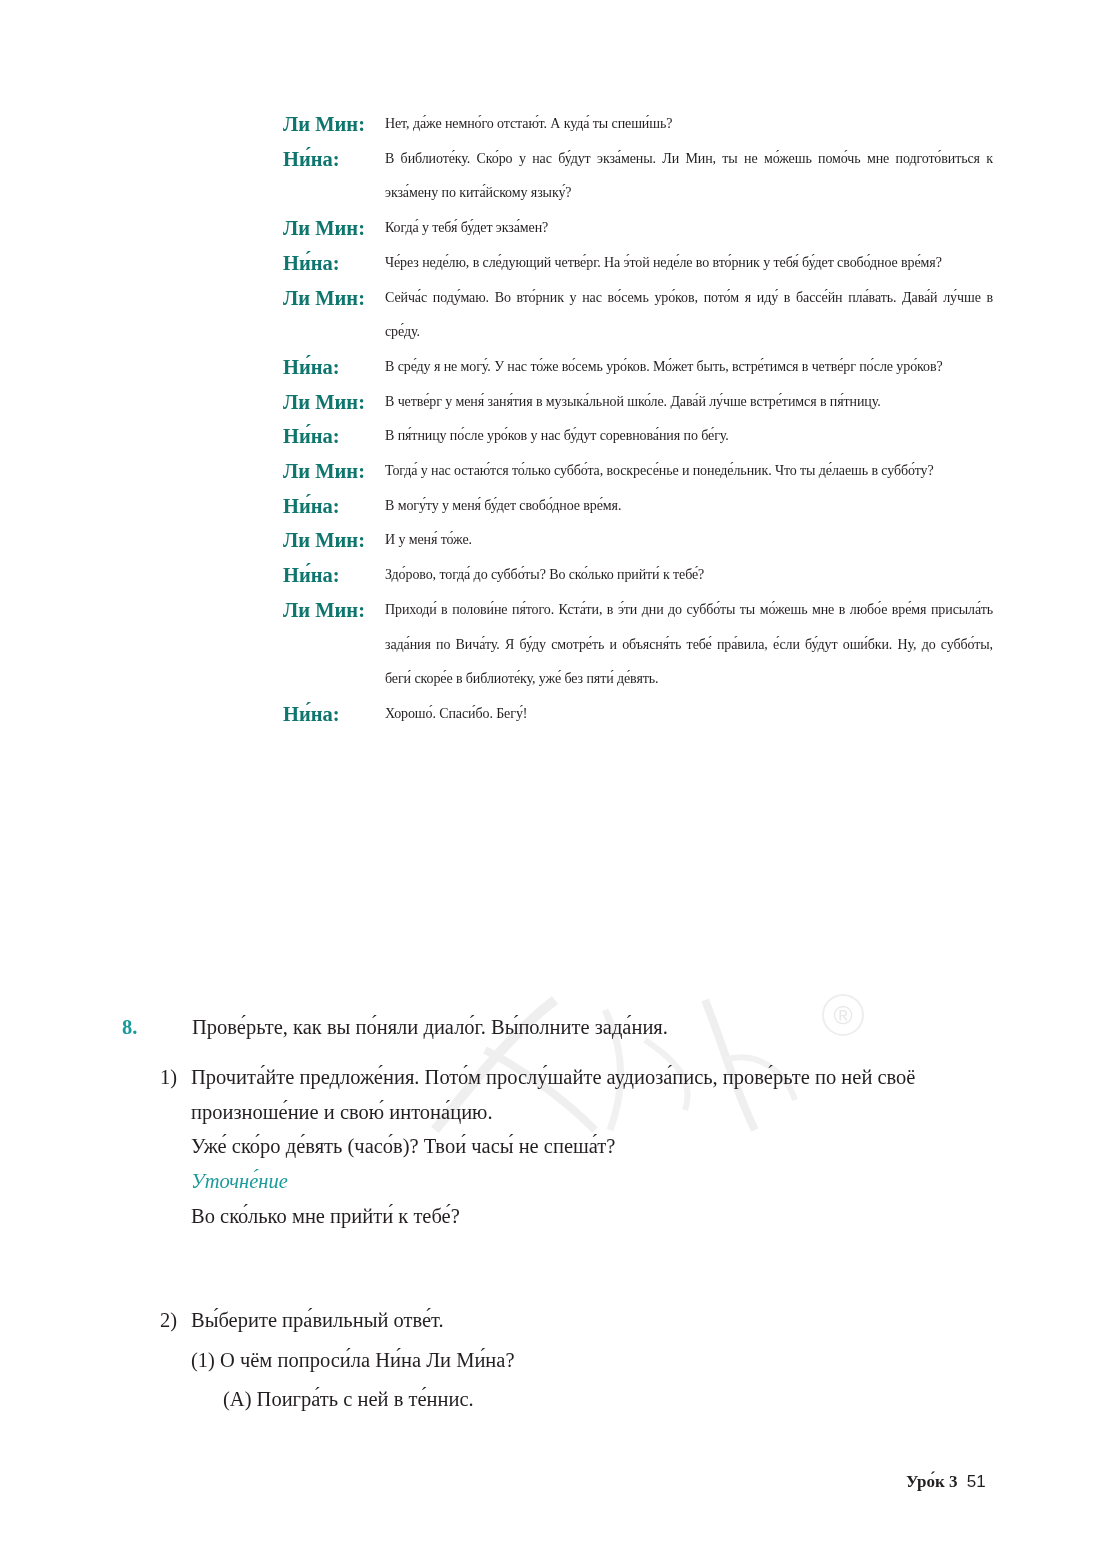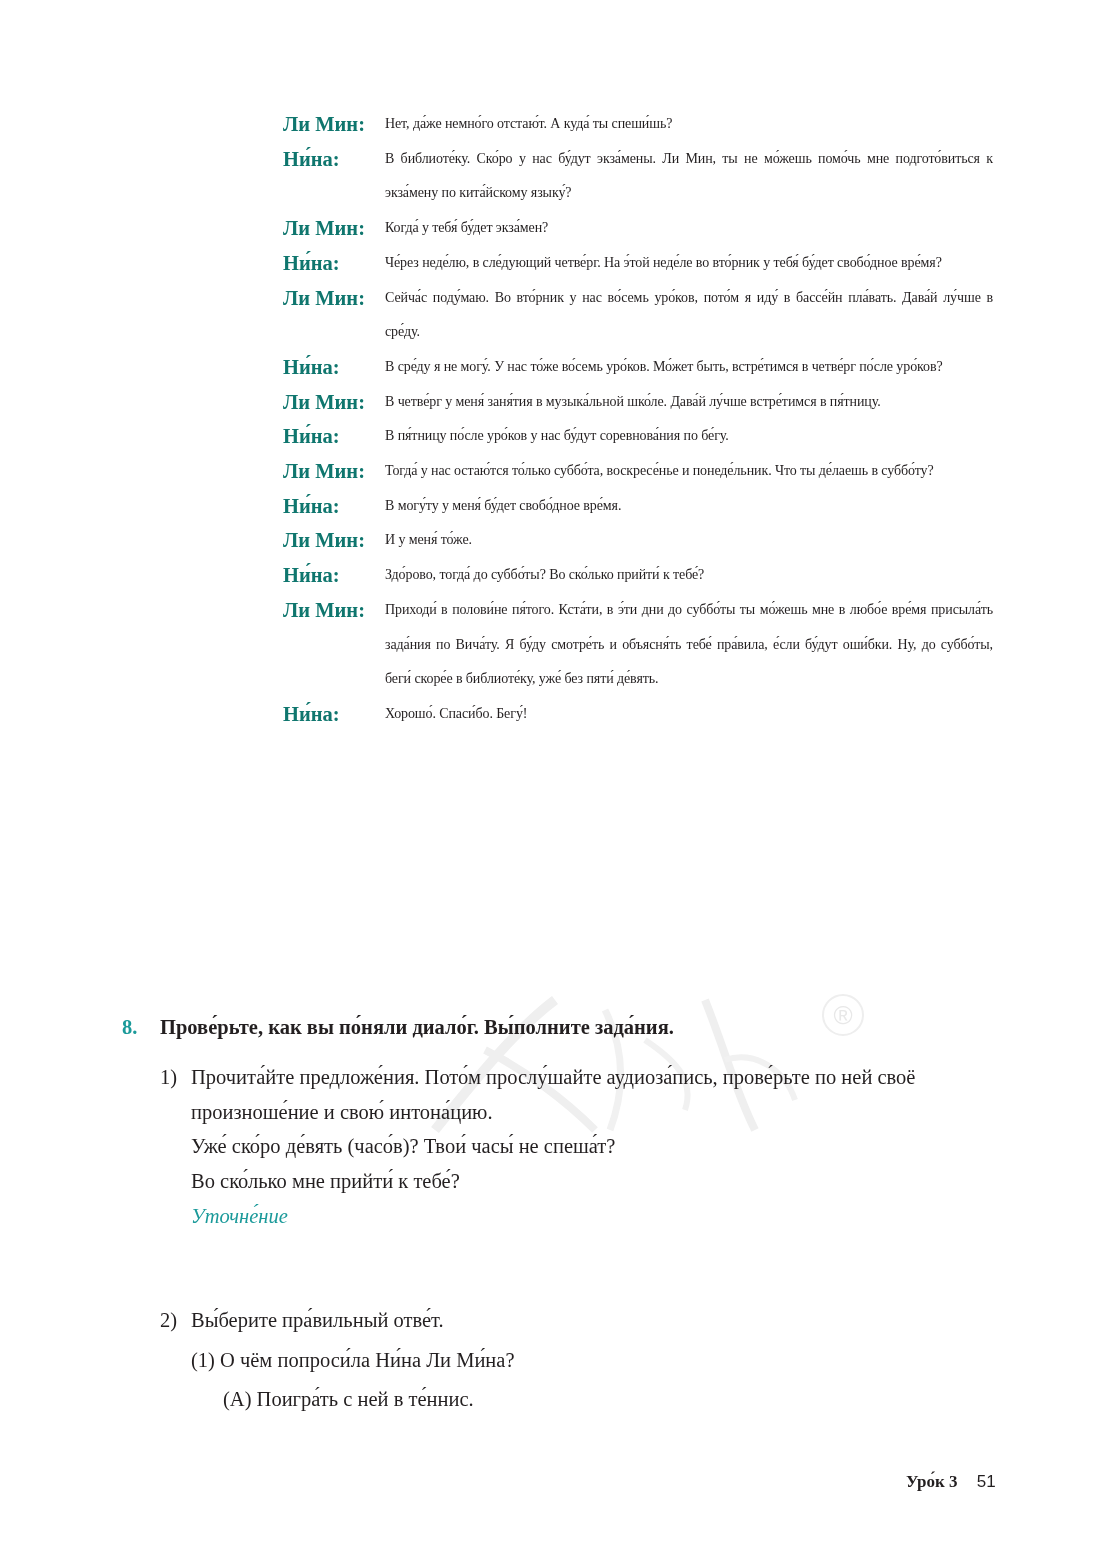--- a/index.html
+++ b/index.html
@@ -13,28 +13,28 @@
     width: 102px; flex: 0 0 102px;
     color: #0f766e; font-weight: bold; font-size: 20.5px; line-height: 34.7px;
   }
   .speech {
     flex: 1; font-size: 14px; line-height: 34.7px; text-align: justify;
     letter-spacing: -0.1px;
   }
   .exercise { position: absolute; left: 122px; top: 1010px; width: 870px; }
   .ex-head { display: flex; font-size: 20.5px; line-height: 34px; }
   .ex-num { color: #1b9a9a; font-weight: bold; width: 38px; }
-  .ex-title { font-weight: bold; }
+  .ex-title { font-weight: normal; margin-left: 32px; }
   .sub { position: absolute; font-size: 20.5px; line-height: 34.7px; }
   .sub-num { display: inline-block; width: 31px; }
   .indent { display: block; padding-left: 31px; }
   .teal-italic { color: #1b9a9a; font-style: italic; }
   .footer { position: absolute; left: 906px; top: 1472px; font-size: 17px; }
   .footer .lesson { font-weight: bold; font-family: "Liberation Serif", serif; margin-top: 7px; }
-  .footer .pg { font-family: "Liberation Sans", sans-serif; margin-left: 15px; }
+  .footer .pg { font-family: "Liberation Sans", sans-serif; margin-left: 5px; }
   .watermark {
     position: absolute; left: 395px; top: 990px; width: 420px; height: 150px;
     pointer-events: none;
   }
   .reg {
     position: absolute; left: 822px; top: 994px; width: 38px; height: 38px;
     border: 2px solid #eeeeee; border-radius: 50%; color: #e8e8e8;
     font-family: "Liberation Sans", sans-serif; font-size: 26px;
     text-align: center; line-height: 38px;
   }
@@ -117,22 +117,22 @@
     <span class="ex-title">Прове́рьте, как вы по́няли диало́г. Вы́полните зада́ния.</span>
   </div>
 </div>
 
 <div class="sub" style="left:160px; top:1060px; width:832px;">
   <div style="display:flex;">
     <span class="sub-num">1)</span>
     <span style="flex:1;">Прочита́йте предложе́ния. Пото́м прослу́шайте аудиоза́пись, прове́рьте по ней своё произноше́ние и свою́ интона́цию.</span>
   </div>
   <span class="indent">Уже́ ско́ро де́вять (часо́в)? Твои́ часы́ не спеша́т?</span>
+  <span class="indent teal-italic">Уточне́ние</span>
   <span class="indent">Во ско́лько мне прийти́ к тебе́?</span>
-  <span class="indent teal-italic">Уточне́ние</span>
 </div>
 
 <div class="sub" style="left:160px; top:1303px; width:832px;">
   <div style="display:flex;">
     <span class="sub-num">2)</span>
     <span>Вы́берите пра́вильный отве́т.</span>
   </div>
   <span class="indent" style="margin-top:5px;">(1) О чём попроси́ла Ни́на Ли Ми́на?</span>
   <span class="indent" style="padding-left:63px; margin-top:5px;">(A) Поигра́ть с ней в те́ннис.</span>
 </div>

